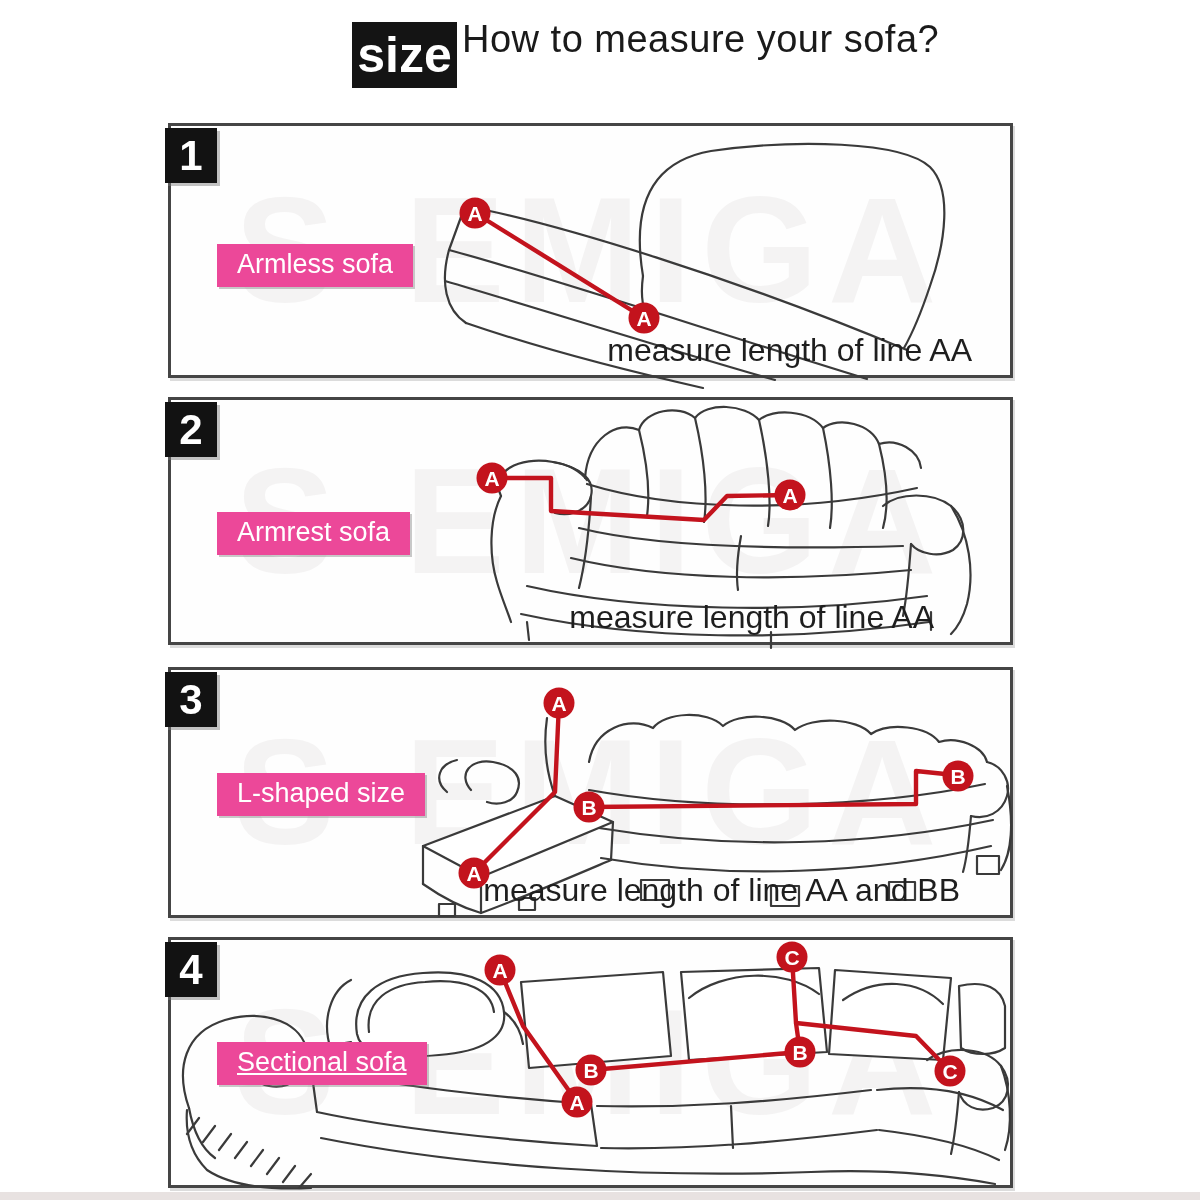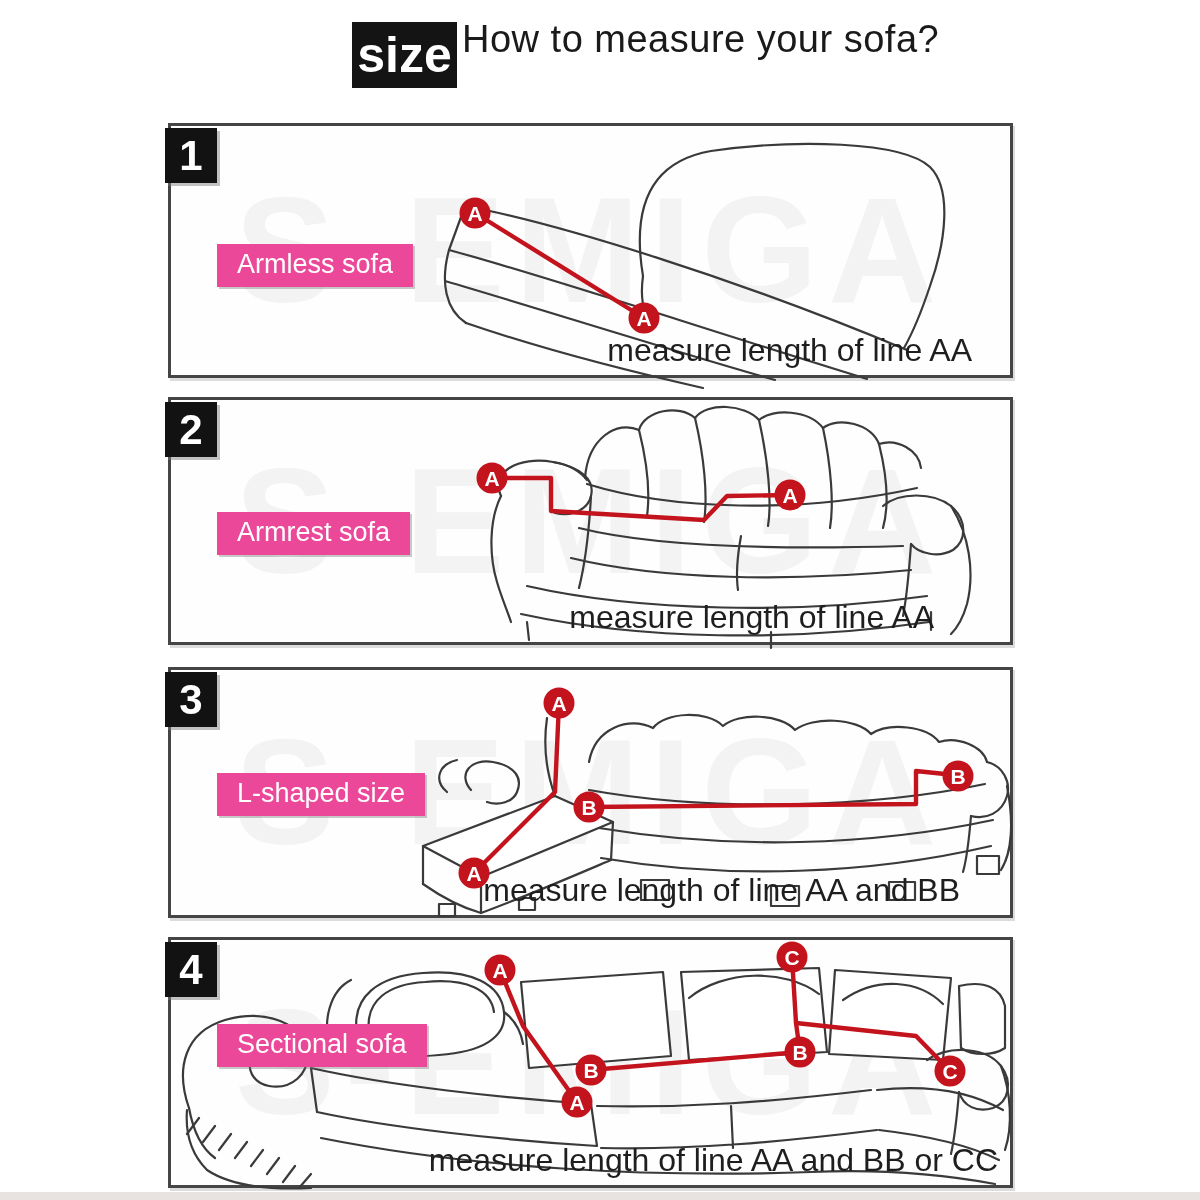--- a/index.html
+++ b/index.html
@@ -35,21 +35,21 @@
   .num{
     position:absolute;left:-6px;top:2px;width:52px;height:55px;background:#121212;
     color:#fff;font-size:42px;font-weight:700;display:flex;align-items:center;
     justify-content:center;box-shadow:3px 3px 0 rgba(120,120,120,.45);z-index:4;line-height:1;
   }
   .lbl{
     position:absolute;left:46px;background:#ec4899;color:#fff;font-size:27px;
     padding:5px 20px 7px;box-shadow:2px 2px 0 rgba(120,120,120,.4);z-index:4;white-space:nowrap;
   }
   #panel-1 .lbl{top:118px;} #panel-2 .lbl{top:112px;}
-  #panel-3 .lbl{top:103px;} #panel-4 .lbl{top:84px;}
+  #panel-3 .lbl{top:103px;} #panel-4 .lbl{top:102px;text-decoration:underline;}
   .cap{
     position:absolute;bottom:6px;font-size:32px;color:#1e1e1e;z-index:4;white-space:nowrap;
   }
   #panel-1 .cap{right:38px;} #panel-2 .cap{right:76px;}
   #panel-3 .cap{right:50px;margin-top:28px;} #panel-4 .cap{right:12px;}
   .wm{
     position:absolute;inset:0;display:flex;align-items:center;justify-content:center;
     font-size:150px;font-weight:700;color:rgba(130,118,118,.08);letter-spacing:10px;
     overflow:hidden;z-index:0;pointer-events:none;
   }
@@ -207,16 +207,15 @@
       <circle class="mkc" cx="420" cy="130" r="15.5"></circle>
       <text class="mkt" x="420" y="138">B</text>
       <circle class="mkc" cx="629" cy="112" r="15.5"></circle>
       <text class="mkt" x="629" y="120">B</text>
       <circle class="mkc" cx="621" cy="17" r="15.5"></circle>
       <text class="mkt" x="621" y="25">C</text>
       <circle class="mkc" cx="779" cy="131" r="15.5"></circle>
       <text class="mkt" x="779" y="139">C</text>
     </g>
   </svg>
-  <div class="cap">measure length of line AA and BB or CC</div>
 </section>
 
 <div class="bottom-strip"></div>
 
 </body></html>

